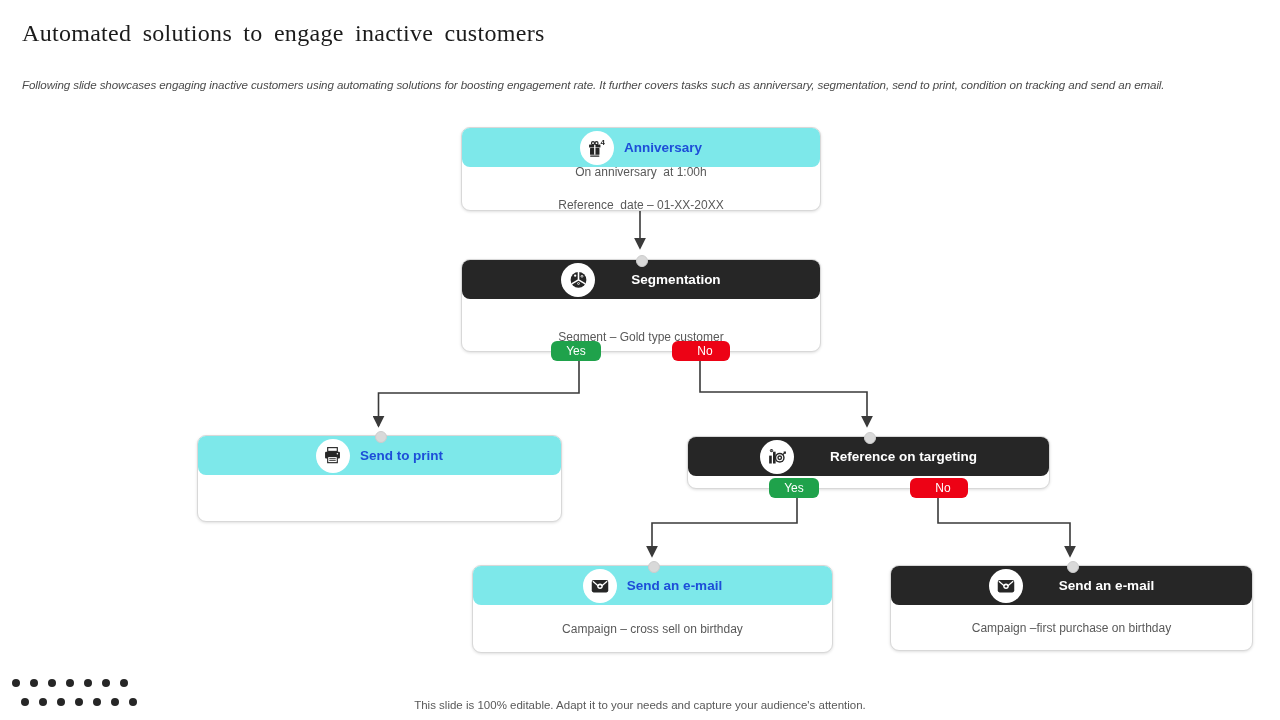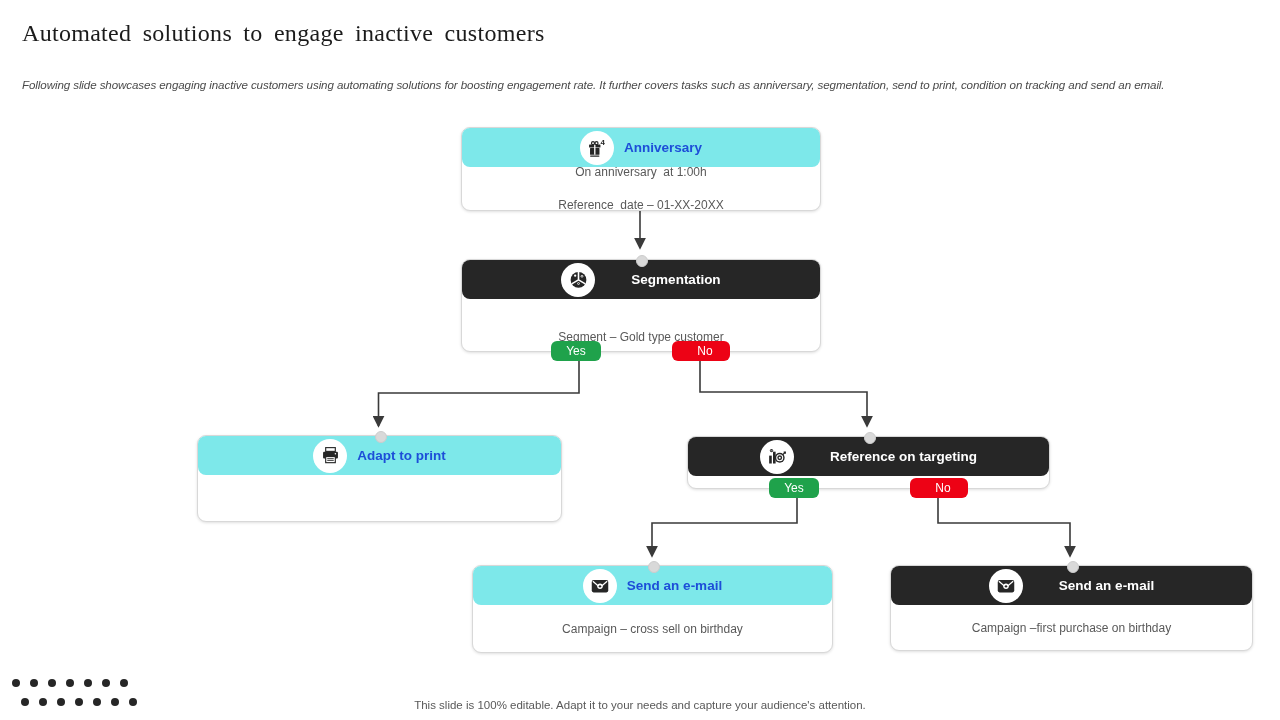--- a/index.html
+++ b/index.html
@@ -110,21 +110,21 @@
     <div class="node-header cyan">
       <span class="icon-circle">
         <svg width="21" height="21" viewBox="0 0 24 24">
           <rect x="6.5" y="3" width="11" height="4.3" fill="#ffffff" stroke="#262626" stroke-width="1.3"></rect>
           <rect x="3.5" y="7.8" width="17" height="7.6" rx="1.2" fill="#262626"></rect>
           <rect x="6.5" y="13.2" width="11" height="7" fill="#ffffff" stroke="#262626" stroke-width="1.3"></rect>
           <path d="M8.3,15.6 h7.4 M8.3,17.6 h7.4" stroke="#262626" stroke-width="1"></path>
           <circle cx="17.6" cy="10" r="0.9" fill="#ffffff"></circle>
         </svg>
       </span>
-      <span class="node-title">Adapt to print</span>
+      <span class="node-title">Send to print</span>
     </div>
   </div>
 
   <div class="node" style="left:687px;top:436px;width:361px;height:51px;">
     <span class="top-dot"></span>
     <div class="node-header dark">
       <span class="icon-circle">
         <svg width="21" height="21" viewBox="0 0 24 24">
           <rect x="3.6" y="11" width="3" height="9" fill="#262626"></rect>
           <rect x="8" y="6.5" width="3" height="13.5" fill="#262626"></rect>

